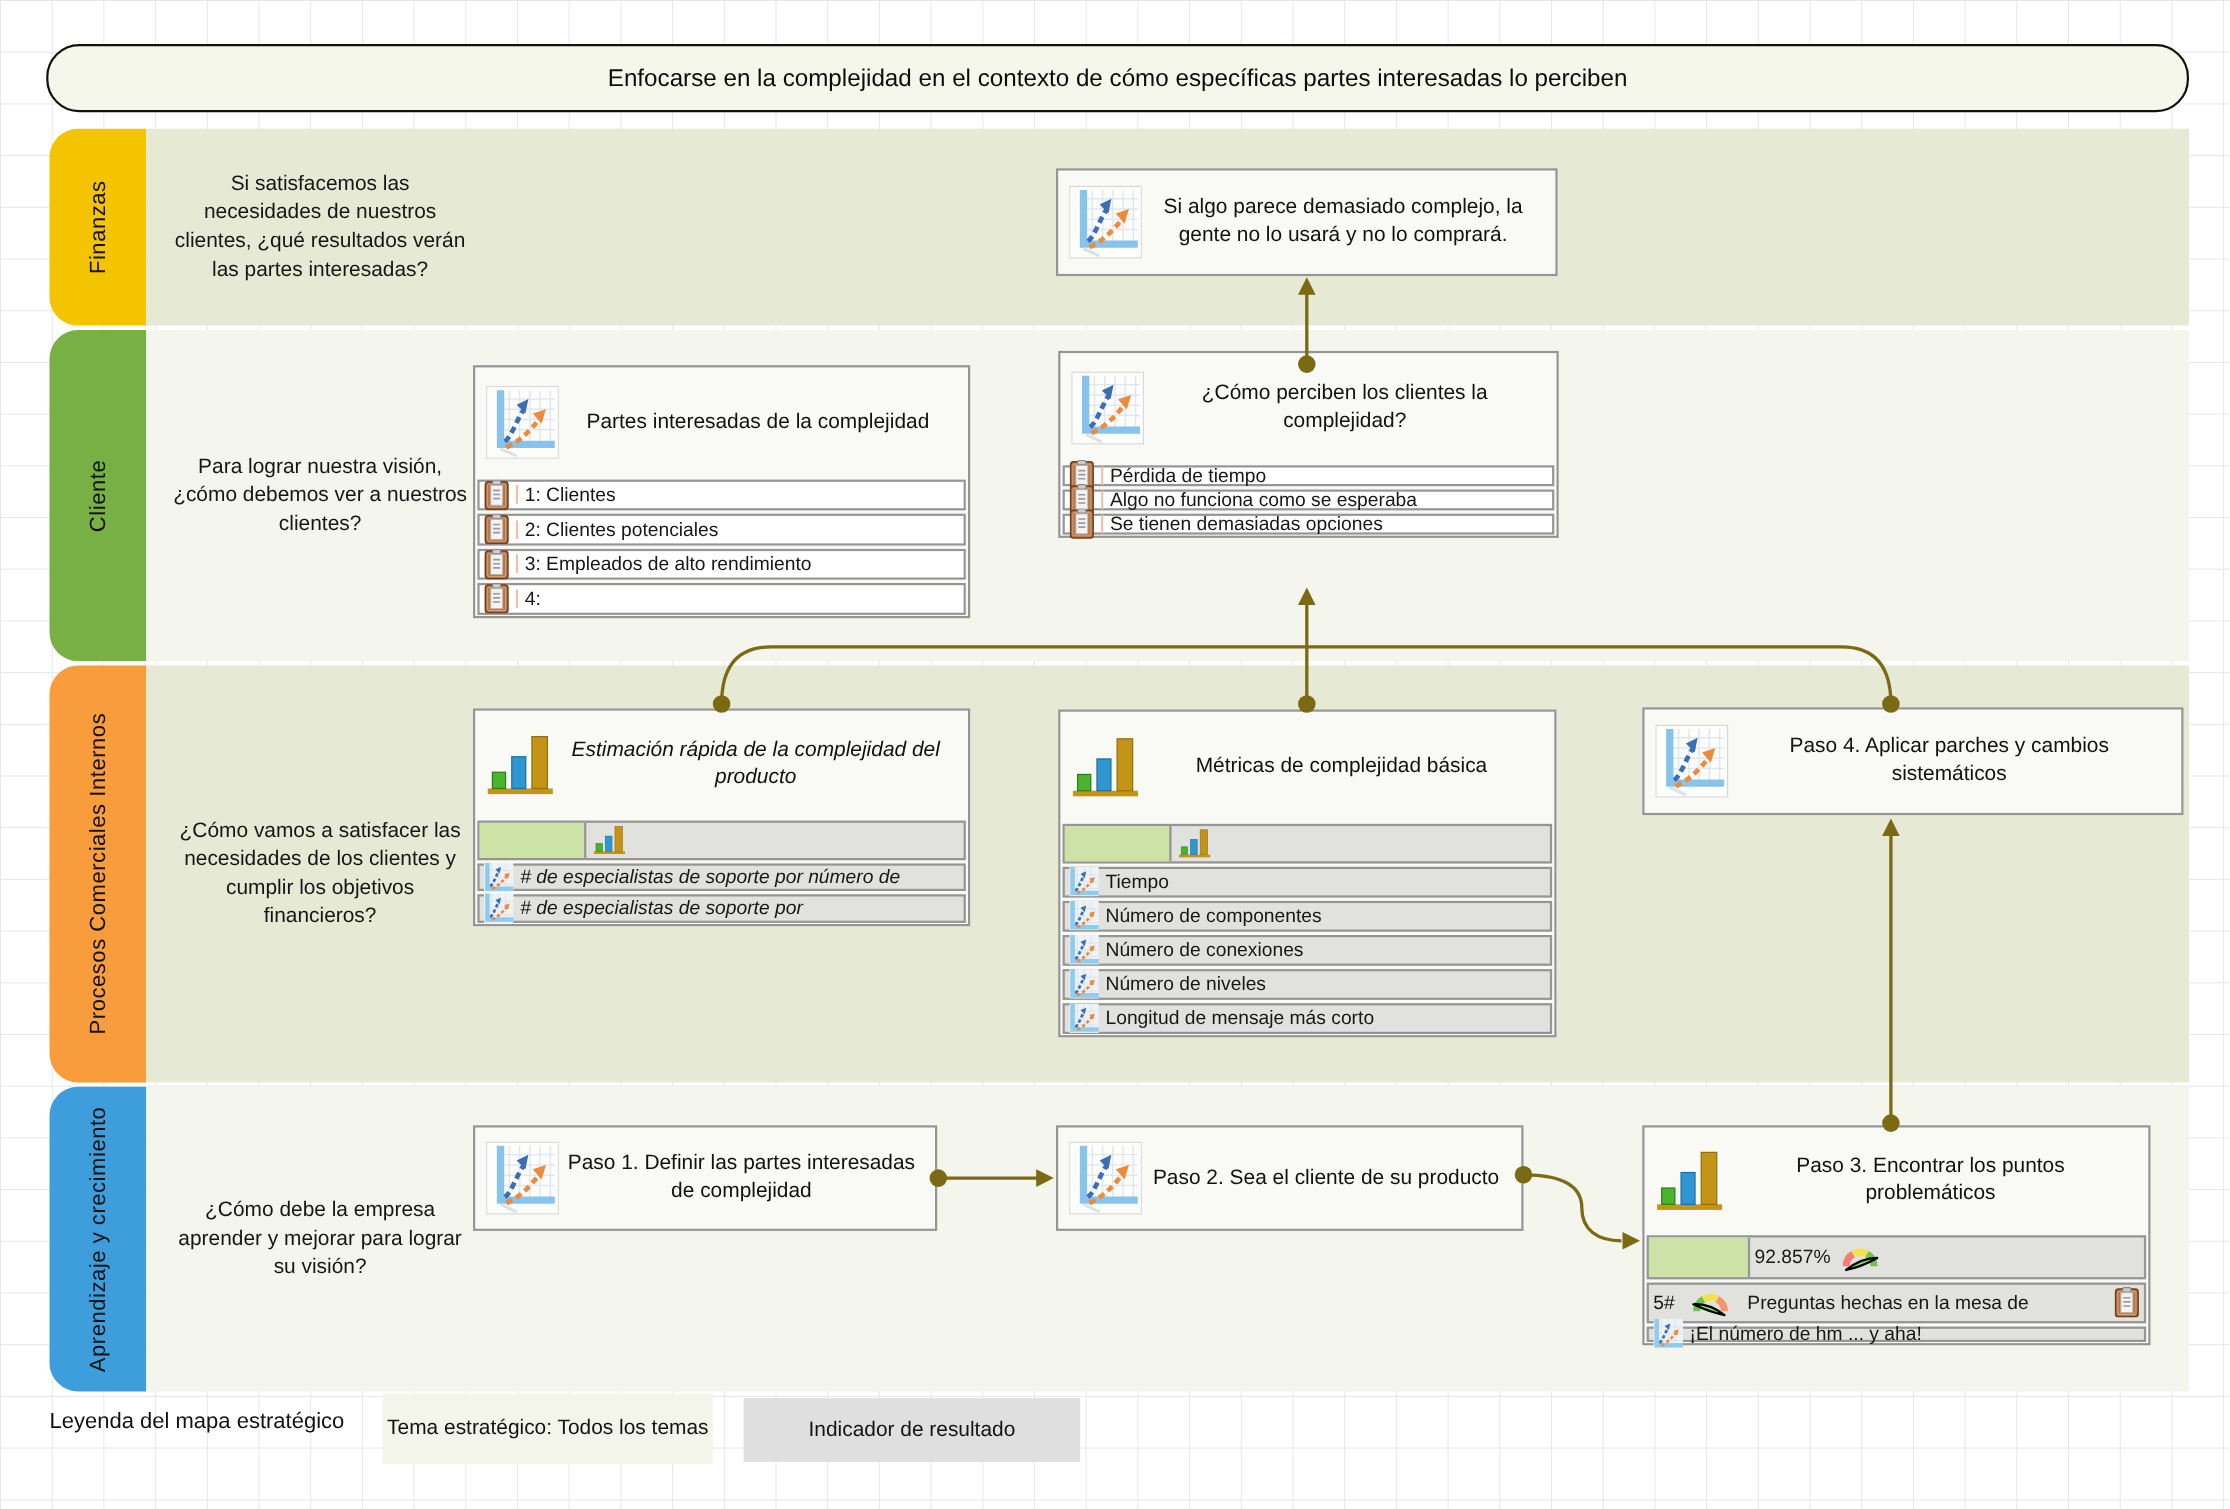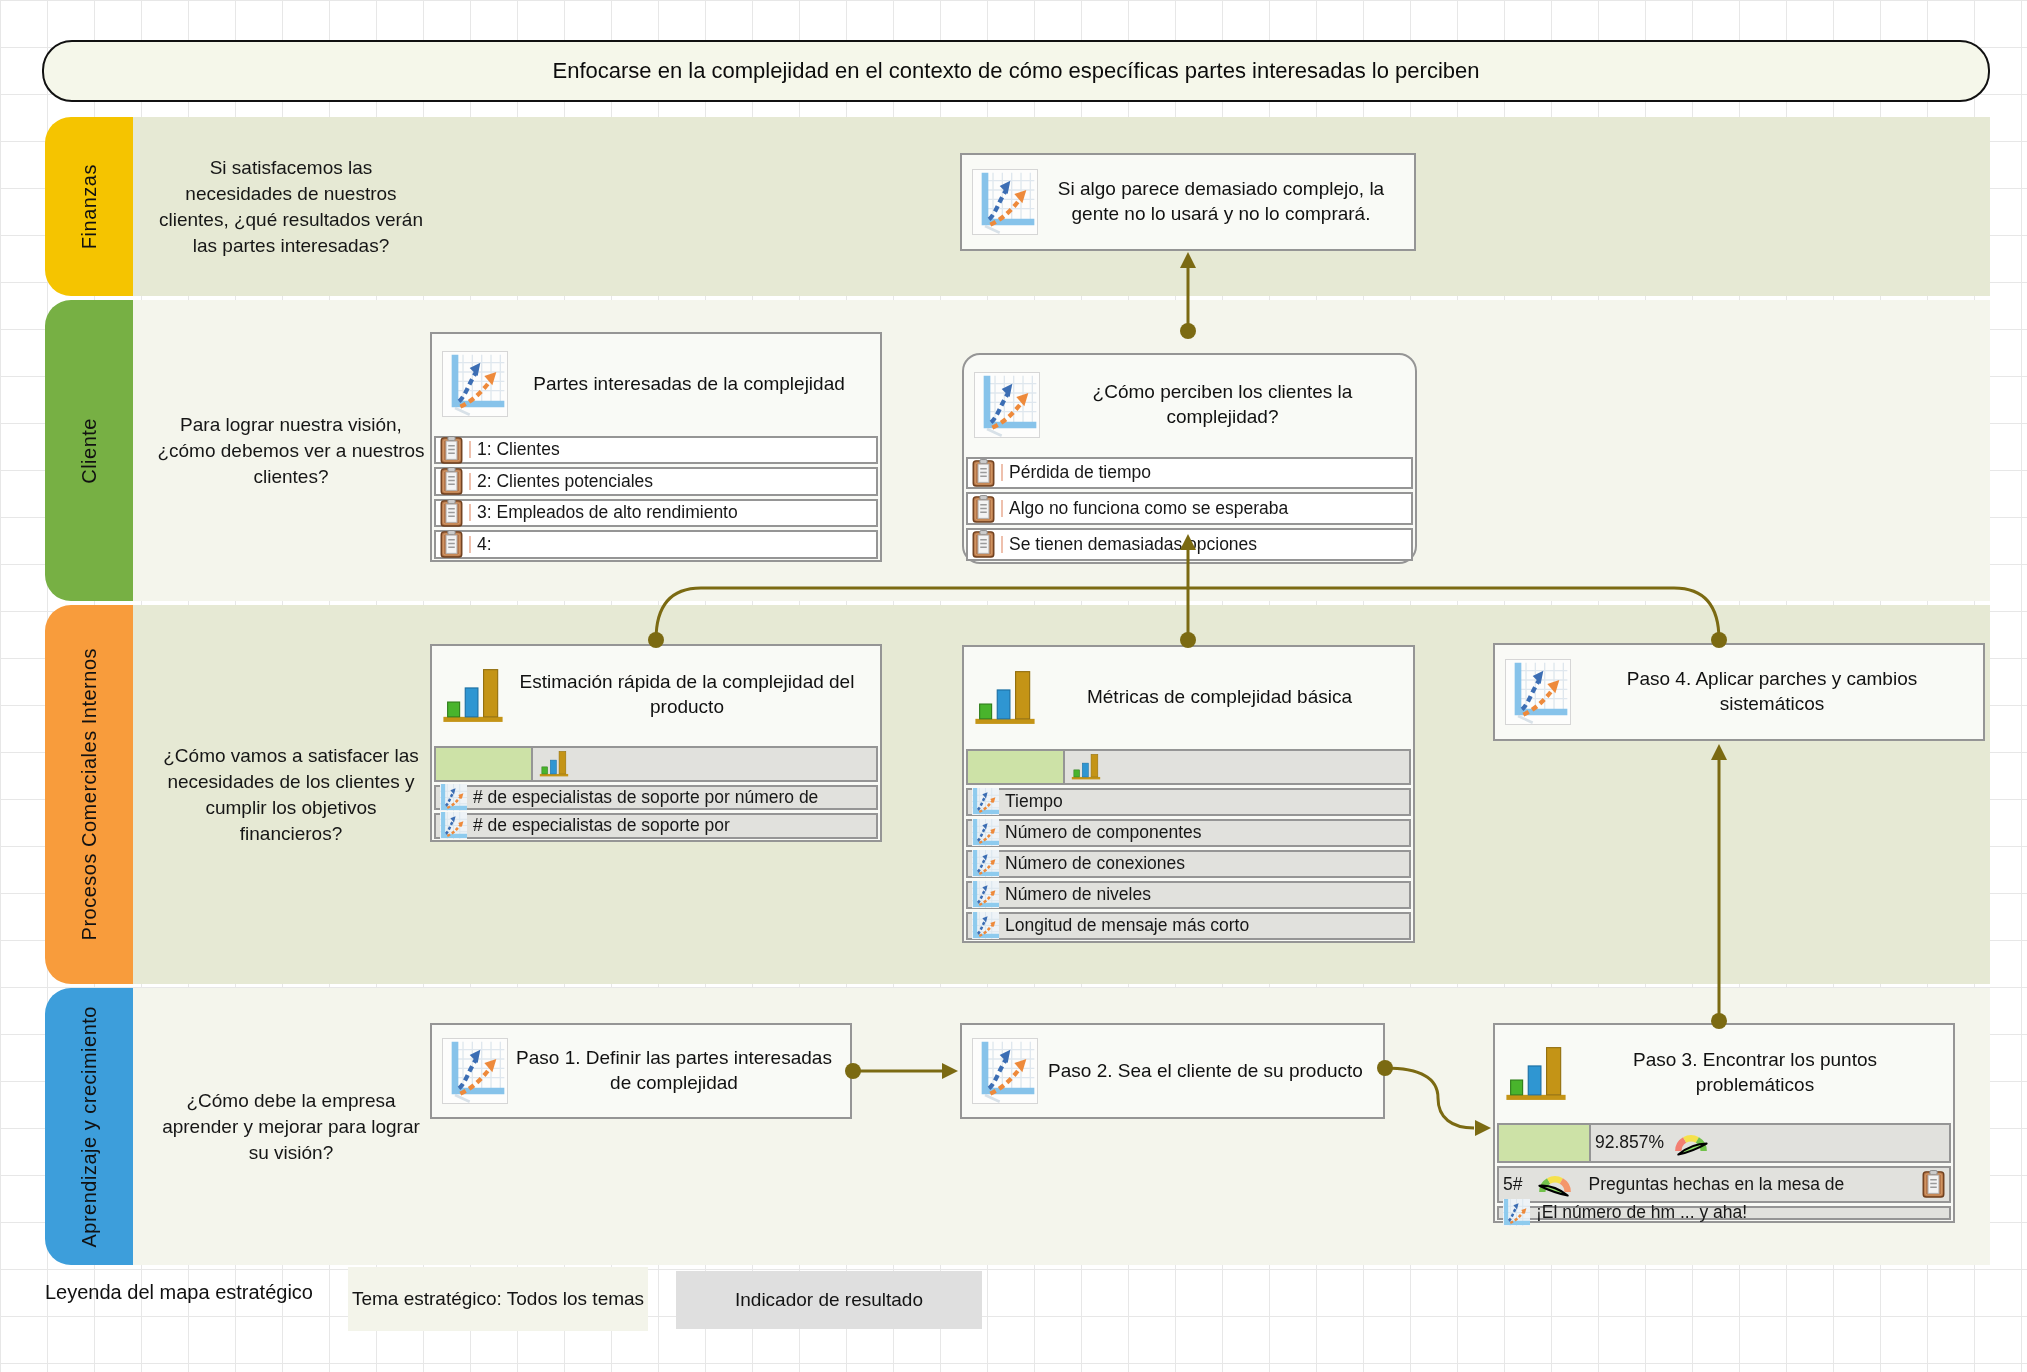--- a/index.html
+++ b/index.html
@@ -210,21 +210,21 @@
       <div class="item">
         <svg class="icon24">
             <use href="#ic-clip"></use>
           </svg>
         <span class="tick"></span>
         <span>4:</span>
       </div>
     </div>
   </div>
 
-  <div class="box" style="left:962px;top:353px;width:455px;height:211px;border-radius:18px;">
+  <div class="box" style="left:962px;top:319px;width:455px;height:170px;">
     <div class="bhead" style="height:92px;">
       <svg class="icon64">
           <use href="#ic-line"></use>
         </svg>
       <div class="btitle">¿Cómo perciben los clientes la complejidad?</div>
     </div>
     <div class="itemlist">
       <div class="item">
         <svg class="icon24">
             <use href="#ic-clip"></use>
@@ -242,21 +242,21 @@
       <div class="item">
         <svg class="icon24">
             <use href="#ic-clip"></use>
           </svg>
         <span class="tick"></span>
         <span>Se tienen demasiadas opciones</span>
       </div>
     </div>
   </div>
 
-  <div class="box" style="left:430px;top:644px;width:452px;height:198px;">
+  <div class="box" style="left:430px;top:644px;width:452px;height:198px;font-style:italic;">
     <div class="bhead" style="height:90px;">
       <svg class="iconbars">
           <use href="#ic-bars"></use>
         </svg>
       <div class="btitle">Estimación rápida de la complejidad del producto</div>
     </div>
     <div class="kpirow">
       <div class="kcell"></div>
       <svg class="minibars">
           <use href="#ic-bars"></use>

